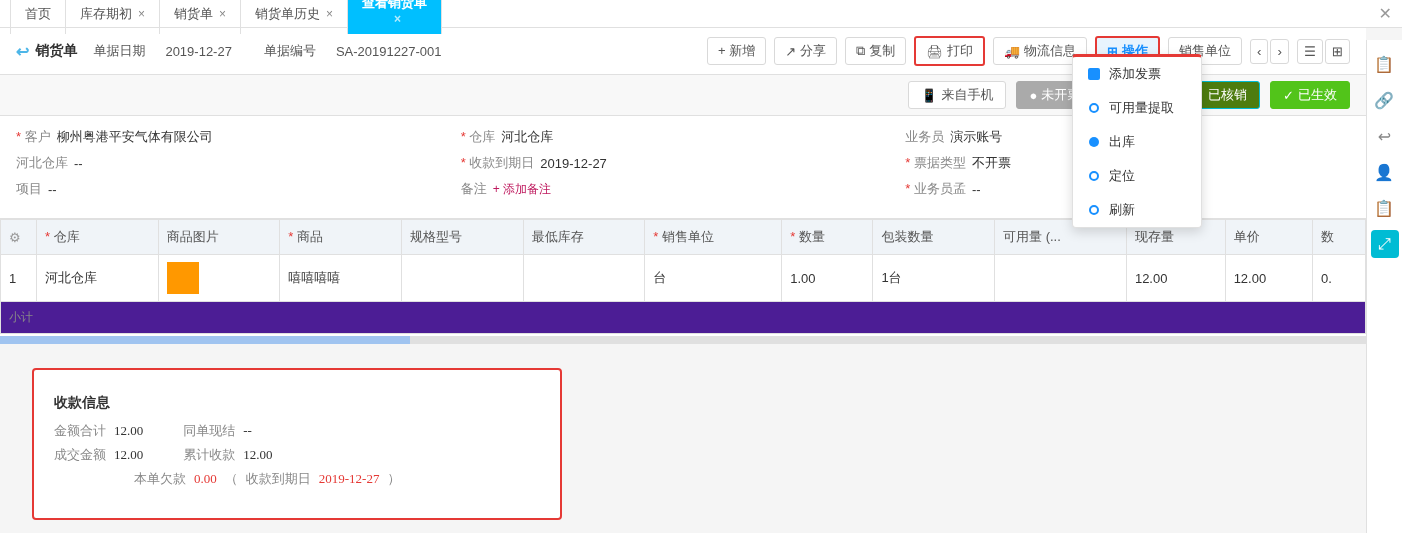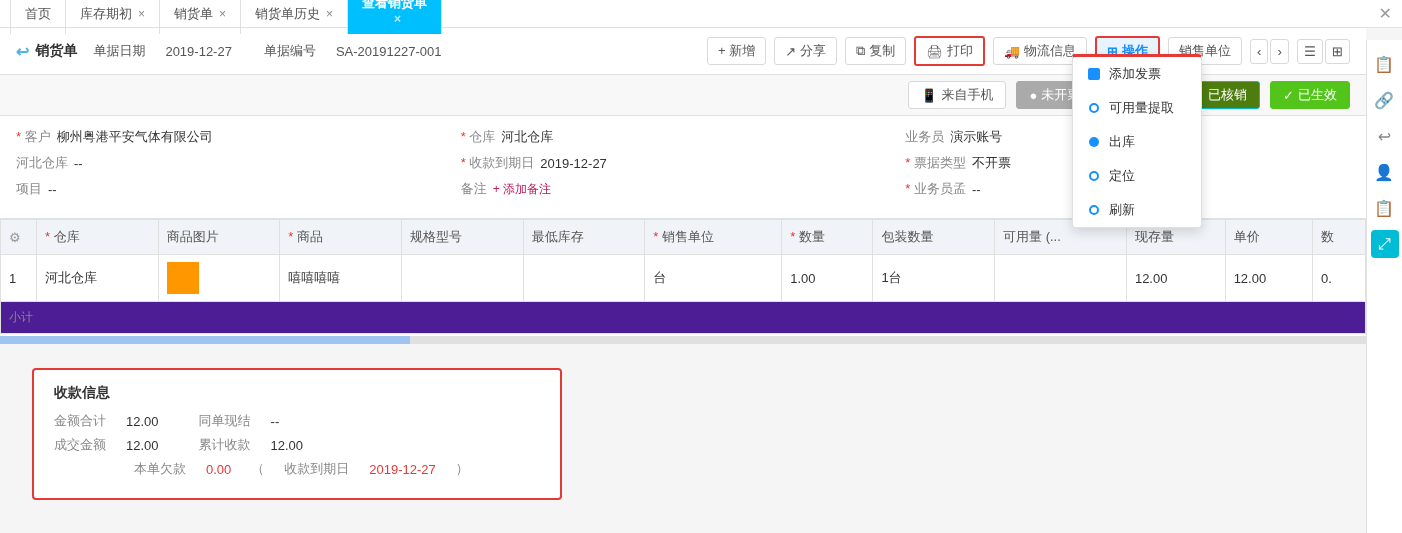--- a/index.html
+++ b/index.html
@@ -96,26 +96,26 @@
       vertical-align: middle;
     }
     .data-table tr:nth-child(even) td { background: #fafafa; }
     .data-table tr.subtotal td { background: #4c1d95; color: #888; font-size: 12px; }
     .gear-icon { color: #999; }
     .product-img { width: 32px; height: 32px; background: #ff9800; display: inline-block; vertical-align: middle; }
 
     
     .payment-section {
       border: 2px solid #e53935; border-radius: 4px;
-      padding: 14px 20px; margin: 12px 16px;
-      background: #fff; display: inline-block; min-width: 530px;
+      padding: 24px 20px; margin: 12px 16px;
+      background: #fff; display: inline-block; min-width: 530px; font-family: Liberation Serif, serif;
     }
     .payment-title { font-weight: bold; font-size: 14px; margin-bottom: 10px; }
     .payment-row { display: flex; gap: 40px; margin-bottom: 6px; }
-    .payment-item { display: flex; align-items: center; gap: 20px; }
+    .payment-item { display: flex; align-items: center; gap: 8px; }
     .payment-label { color: #888; font-size: 13px; }
     .payment-value { font-size: 13px; color: #333; }
     .payment-value.red { color: #e53935; }
 
     
     .dropdown-overlay {
       position: absolute; top: 54px; right: 200px;
       background: #fff; border: 1px solid #e0e0e0;
       border-radius: 4px; box-shadow: 0 4px 12px rgba(0,0,0,0.15);
       z-index: 100; min-width: 130px;

